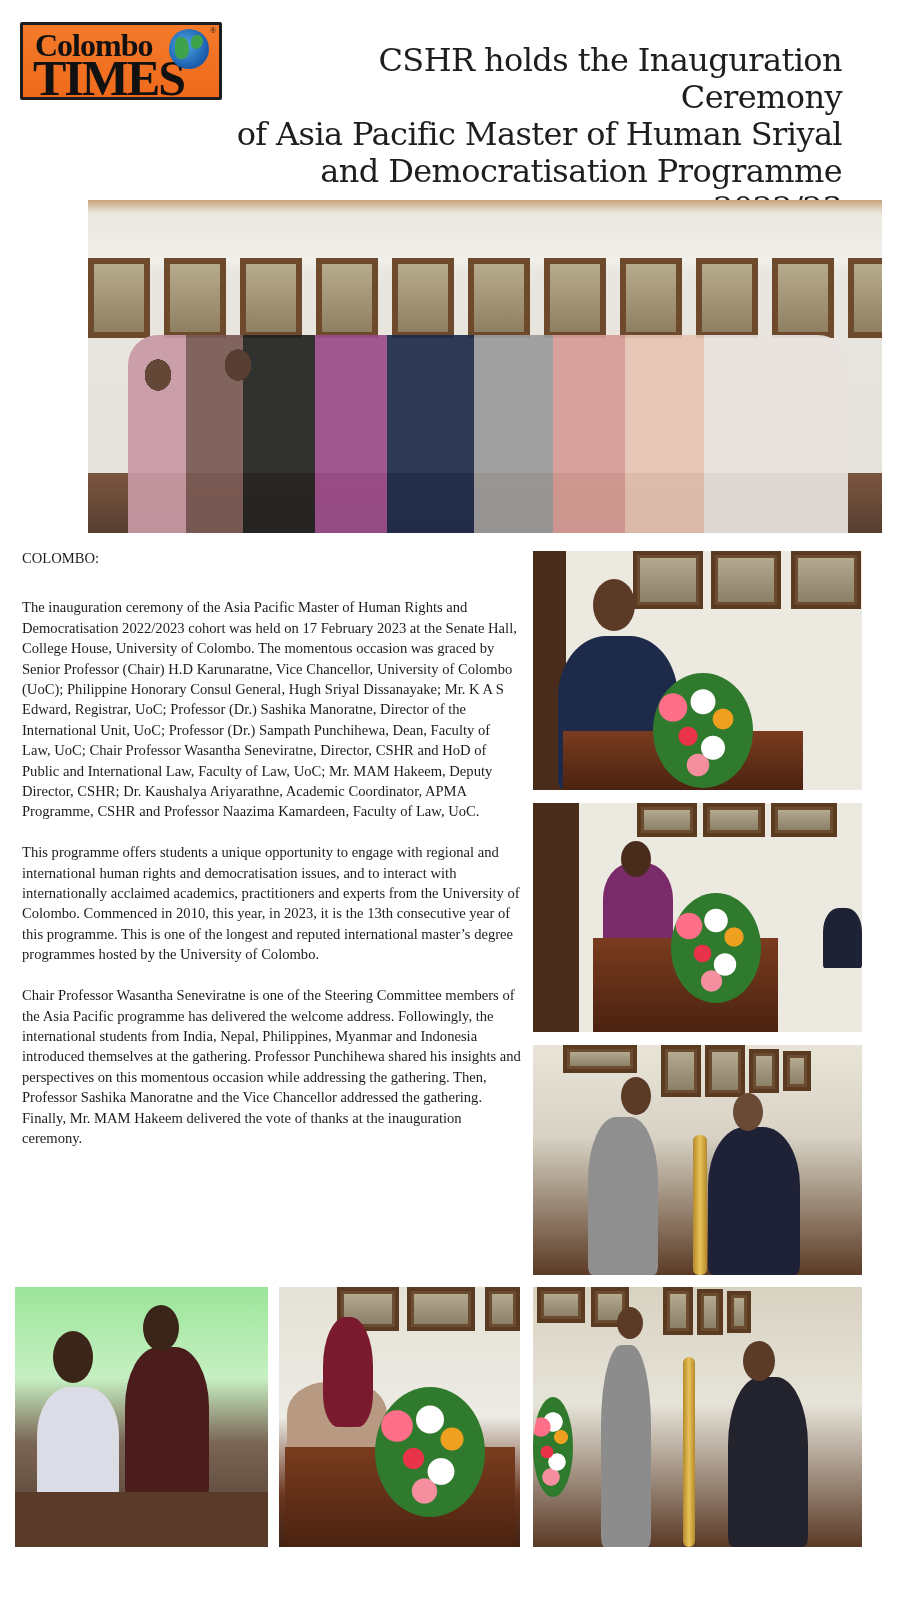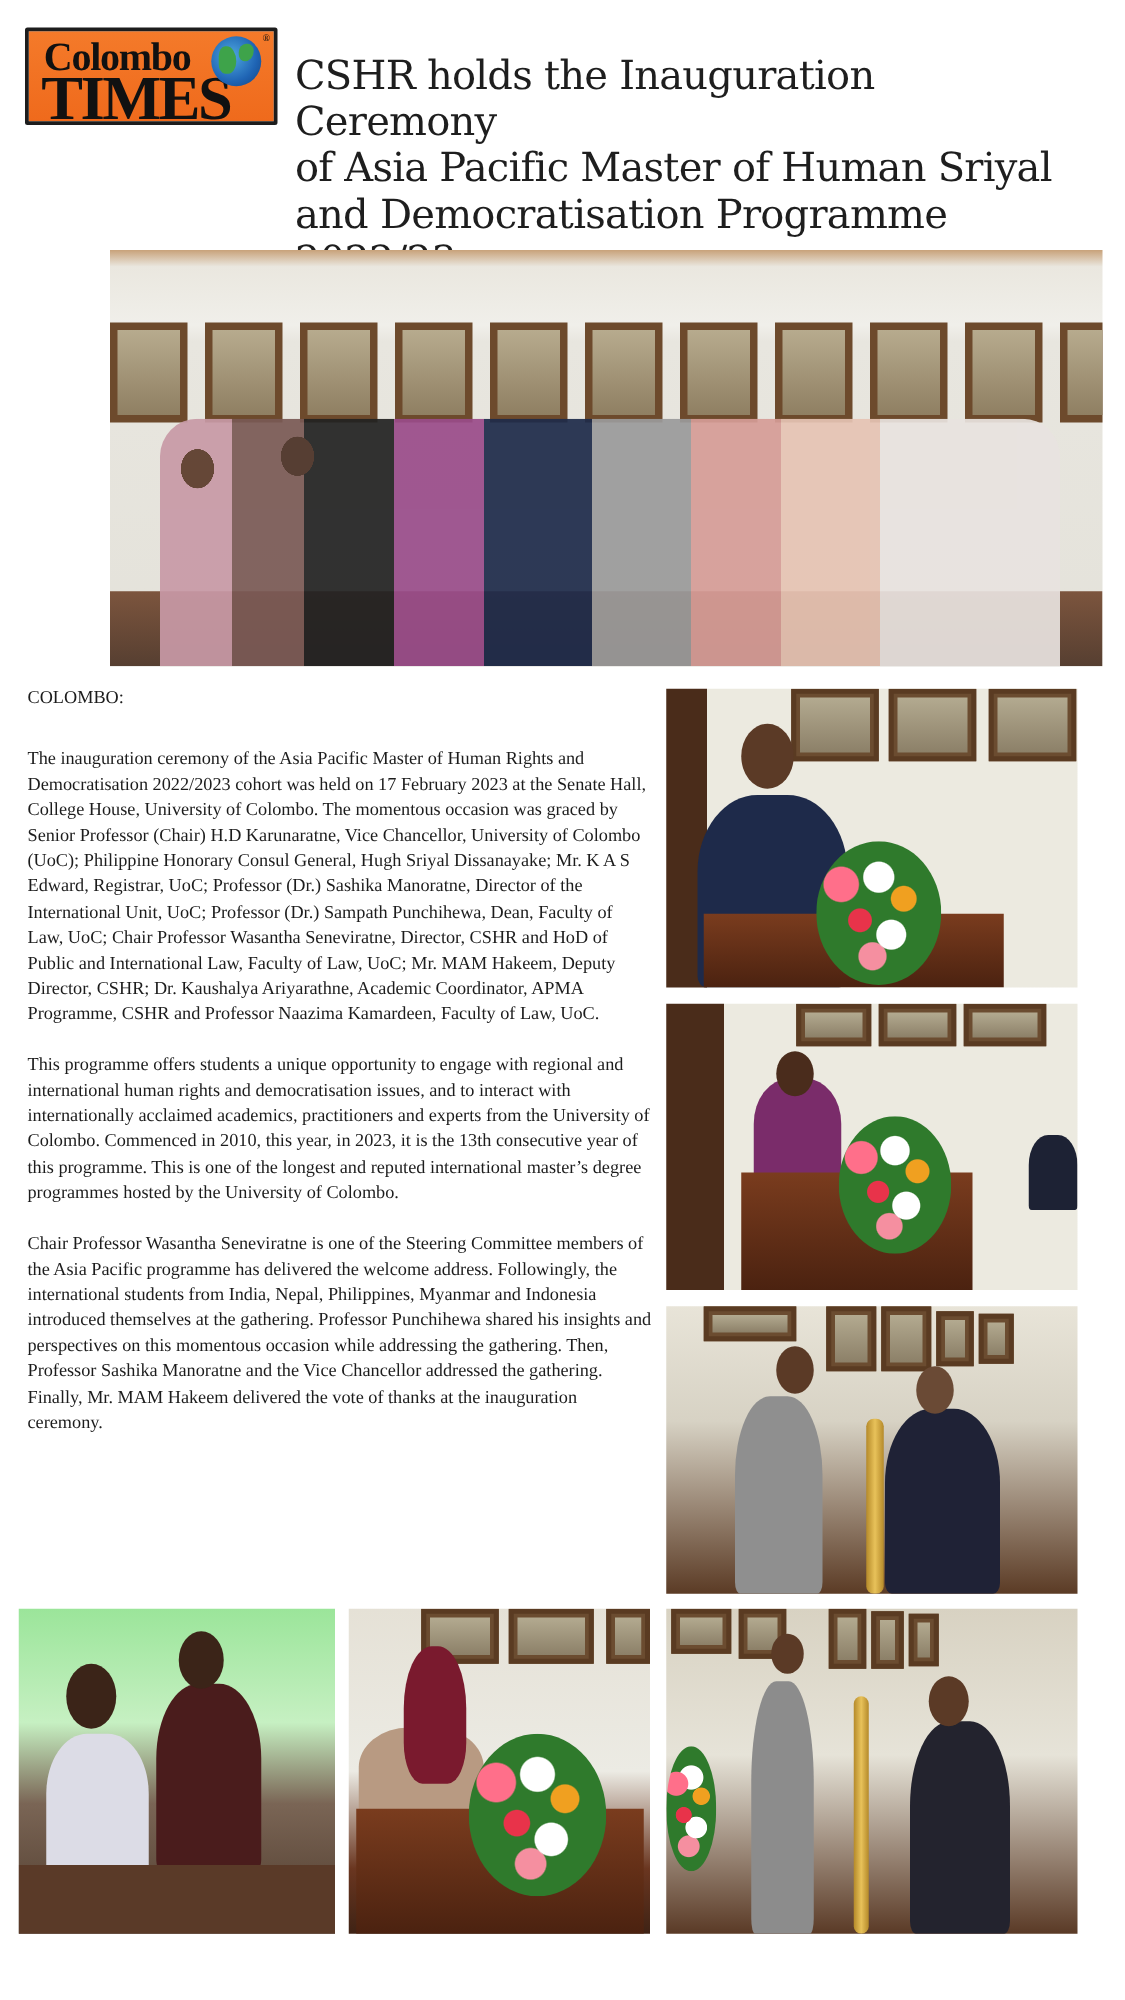--- a/index.html
+++ b/index.html
@@ -28,21 +28,21 @@
       content: ""; position: absolute; left: 6px; top: 8px; width: 14px; height: 22px;
       background: #3ea34a; border-radius: 40% 60% 50% 40%;
     }
     .logo .globe::after {
       content: ""; position: absolute; left: 22px; top: 6px; width: 12px; height: 14px;
       background: #3ea34a; border-radius: 50% 40% 60% 40%;
     }
     .logo .reg { position: absolute; right: 3px; top: 1px; font-size: 8px; color: #111; }
 
     .headline {
-      position: absolute; left: 236px; top: 42px; width: 606px; 
+      position: absolute; left: 236px; top: 42px; width: 606px; text-align: right;
       font-family: "DejaVu Serif", serif; font-size: 32px; line-height: 37px; color: #1e1e1e;
       font-weight: normal; letter-spacing: -0.6px;
     }
 
     .photo { position: absolute; overflow: hidden; }
     .ph-main {
       left: 88px; top: 200px; width: 794px; height: 333px;
       background:
         linear-gradient(180deg, #c8a27a 0%, #eae7df 4%, #f0efea 18%, #e8e6df 22%, #e4e2da 100%);
     }

